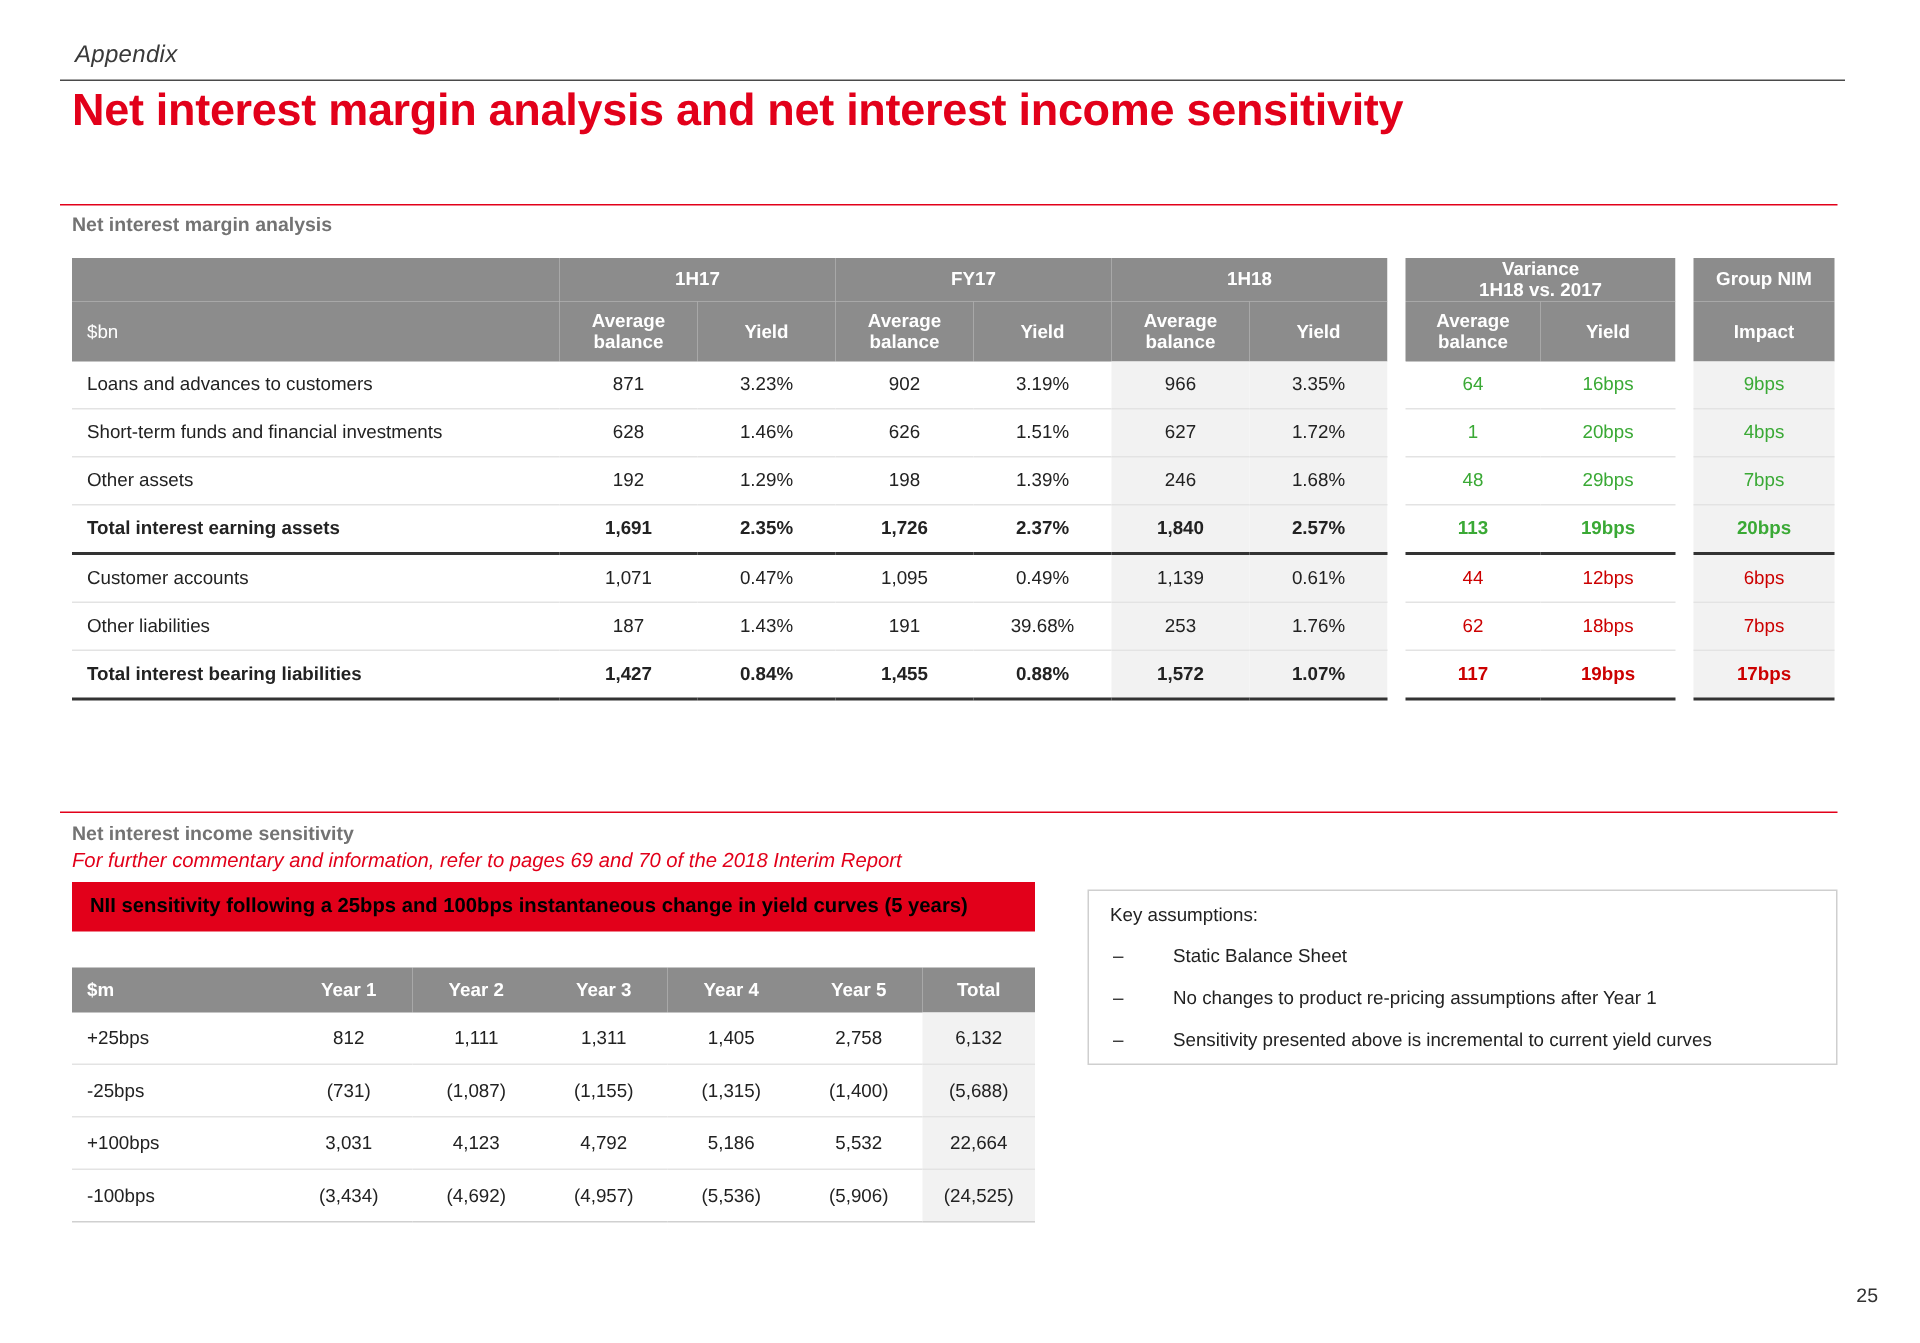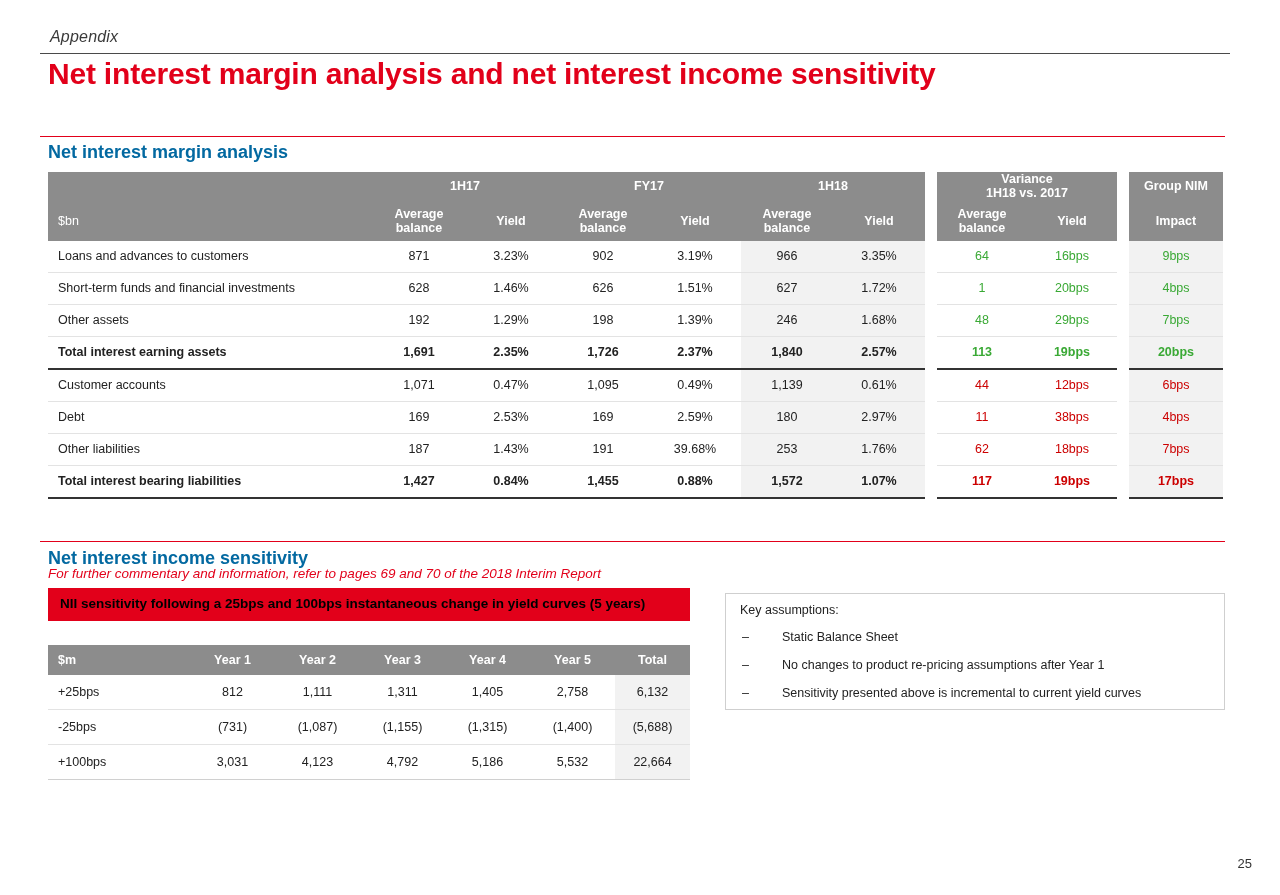--- a/index.html
+++ b/index.html
@@ -47,23 +47,23 @@
   .section-rule {
     position: absolute;
     left: 40px;
     width: 1185px;
     height: 1px;
     background: #e2001a;
   }
   .section-heading {
     position: absolute;
     left: 48px;
-    font-size: 18px;
-    font-weight: bold;
-    color: #0369a1;
+    font-size: 13px;
+    font-weight: bold;
+    color: #737373;
   }
   .section-subheading {
     position: absolute;
     left: 48px;
     font-size: 13.5px;
     font-style: italic;
     color: #e2001a;
     white-space: nowrap;
   }
 
@@ -312,34 +312,20 @@
           <td class="num">0.49%</td>
           <td class="num shade">1,139</td>
           <td class="num shade">0.61%</td>
           <td class="spacer-col" style="border-bottom:none"></td>
           <td class="num red">44</td>
           <td class="num red">12bps</td>
           <td class="spacer-col" style="border-bottom:none"></td>
           <td class="num shade red">6bps</td>
         </tr>
         <tr class="datarow">
-          <td class="rowlabel">Debt</td>
-          <td class="num">169</td>
-          <td class="num">2.53%</td>
-          <td class="num">169</td>
-          <td class="num">2.59%</td>
-          <td class="num shade">180</td>
-          <td class="num shade">2.97%</td>
-          <td class="spacer-col" style="border-bottom:none"></td>
-          <td class="num red">11</td>
-          <td class="num red">38bps</td>
-          <td class="spacer-col" style="border-bottom:none"></td>
-          <td class="num shade red">4bps</td>
-        </tr>
-        <tr class="datarow">
           <td class="rowlabel">Other liabilities</td>
           <td class="num">187</td>
           <td class="num">1.43%</td>
           <td class="num">191</td>
           <td class="num">39.68%</td>
           <td class="num shade">253</td>
           <td class="num shade">1.76%</td>
           <td class="spacer-col" style="border-bottom:none"></td>
           <td class="num red">62</td>
           <td class="num red">18bps</td>
@@ -413,20 +399,29 @@
         </tr>
         <tr>
           <td class="lead">+100bps</td>
           <td>3,031</td>
           <td>4,123</td>
           <td>4,792</td>
           <td>5,186</td>
           <td>5,532</td>
           <td class="shade">22,664</td>
         </tr>
+        <tr>
+          <td class="lead">-100bps</td>
+          <td>(3,434)</td>
+          <td>(4,692)</td>
+          <td>(4,957)</td>
+          <td>(5,536)</td>
+          <td>(5,906)</td>
+          <td class="shade">(24,525)</td>
+        </tr>
       </tbody>
   </table>
 </div>
 
 <div class="assump-box" style="left:725px; top:593px; width:500px; height:117px;"></div>
 <div class="assump-title" style="left:740px; top:603px;">Key assumptions:</div>
 
 <div class="assump-dash" style="left:742px; top:630px;">–</div>
 <div class="assump-item" style="left:782px; top:630px;">Static Balance Sheet</div>
 

